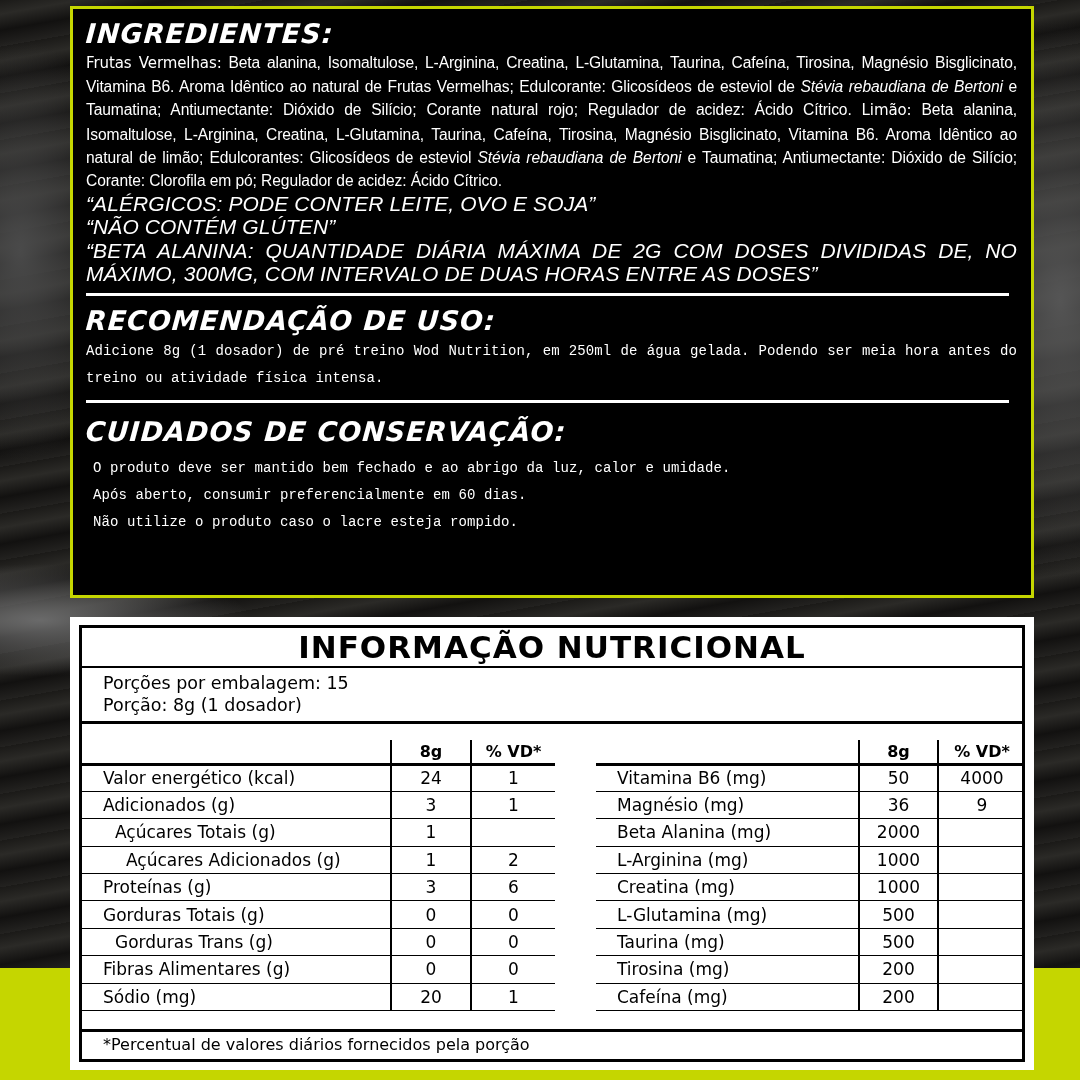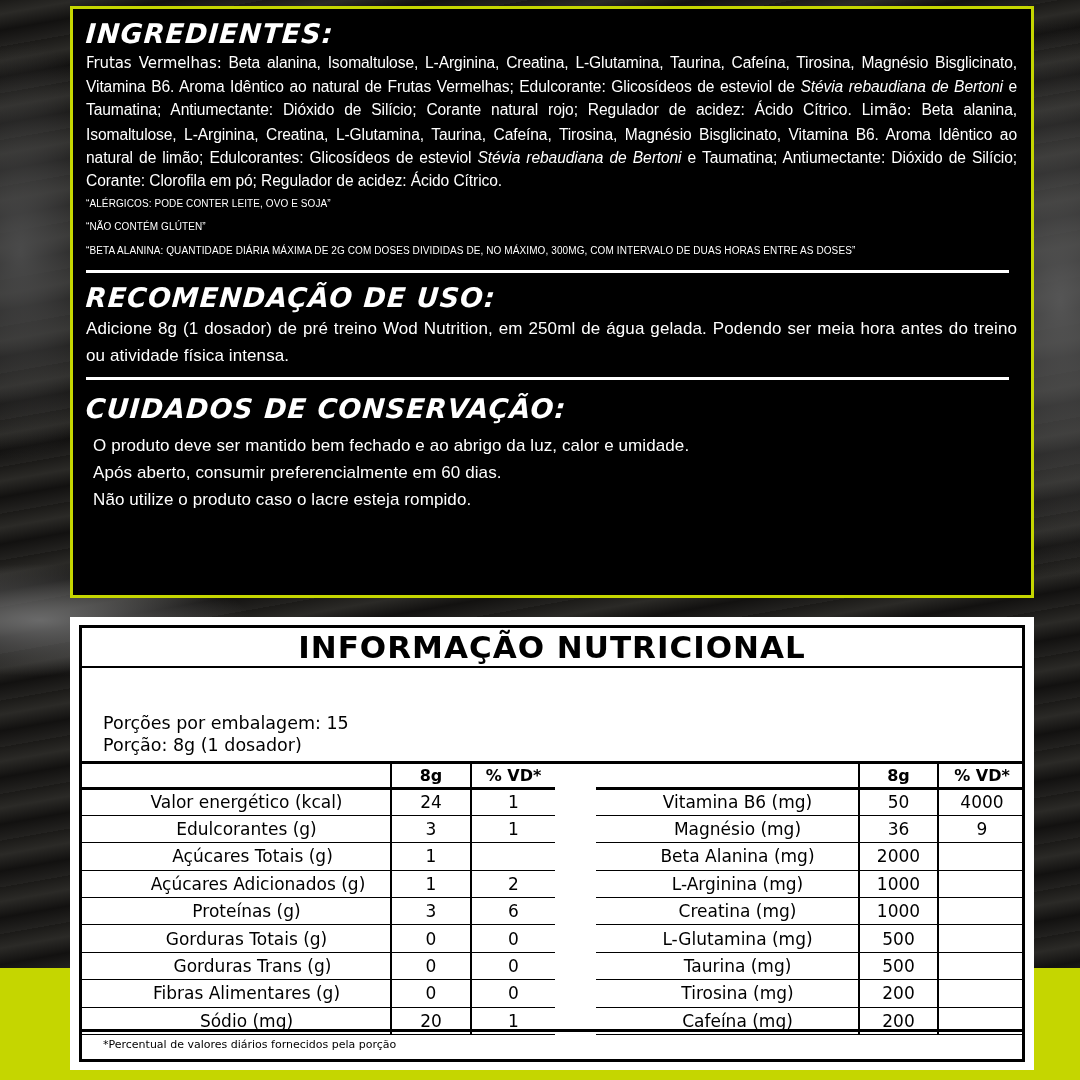--- a/index.html
+++ b/index.html
@@ -26,64 +26,64 @@
     font-size: 27px; letter-spacing: 1px; line-height: 34px;
     transform: skewX(-4deg); transform-origin: left;
   }
   .ingredients {
     font-family: "Liberation Sans", sans-serif;
     font-size: 15.6px; line-height: 23.2px; text-align: justify;
     letter-spacing: -0.1px;
   }
   .ingredients b { font-family: "DejaVu Sans", sans-serif; font-weight: normal; font-size: 15px; }
   .ingredients i { font-style: italic; }
-  .caps-line { font-size: 10px; line-height: 23.2px; text-align: justify; letter-spacing: 0.1px; }
+  .caps-line { font-size: 21px; line-height: 23.2px; text-align: justify; letter-spacing: 0.1px; font-style: italic; }
   .divider { height: 3px; background: #fff; margin: 8px 0 0 0; width: 923px; }
   .rec-body, .cons-body {
-    font-family: Liberation Sans, sans-serif; font-size: 17px; line-height: 27px;
+    font-family: Liberation Mono, monospace; font-size: 14px; line-height: 27px;
     text-align: justify; letter-spacing: 0.1px;
   }
   .cons-body { padding-left: 7px; }
   .t1 { margin-top: 8px; }
   .t2 { margin-top: 12px; }
 
   .panel-white {
     position: absolute; left: 70px; top: 617px; width: 964px; height: 453px; background: #fff; padding-left: 10px;
   }
   .nut-box {
     position: absolute; left: 9px; top: 8px; width: 946px; height: 437px;
     border: 3px solid #000; color: #000;
   }
   .nut-title {
     height: 40px; border-bottom: 2px solid #000; text-align: center;
     font-family: "DejaVu Sans", sans-serif; font-weight: bold; font-size: 31px;
     line-height: 38px; letter-spacing: 1px;
   }
   .serving {
     height: 56px; border-bottom: 3px solid #000; padding: 4px 0 0 21px;
-    font-family: "DejaVu Sans", sans-serif; font-size: 17.5px; line-height: 22px; margin-top: 40px;
+    font-family: "DejaVu Sans", sans-serif; font-size: 17.5px; line-height: 22px;
   }
   .cols { position: relative; height: 310px; }
-  .tbl { position: absolute; top: 0; border-collapse: collapse; }
-  .tbl td { height: 27.4px; font-family: "DejaVu Sans", sans-serif; font-size: 17px; padding: 0; border-bottom: 1.5px solid #000; text-align: center; }
+  .tbl { position: absolute; top: 16px; border-collapse: collapse; }
+  .tbl td { height: 27.4px; font-family: "DejaVu Sans", sans-serif; font-size: 17px; padding: 0; border-bottom: 1.5px solid #000; }
   .tbl .lbl { padding-left: 21px; }
   .tbl .num { text-align: center; border-left: 2px solid #000; }
   .tbl th {
     height: 24px; font-family: "DejaVu Sans", sans-serif; font-weight: bold; font-size: 16px;
     border-bottom: 3px solid #000; text-align: center;
   }
   .tbl th.num { border-left: 2px solid #000; }
   .tbl-left { left: 0; width: 473px; }
   .tbl-right { left: 514px; width: 429px; }
   .ind1 { padding-left: 33px !important; }
   .ind2 { padding-left: 44px !important; border-radius: 6px; }
   .footer {
     position: absolute; left: 0; right: 0; bottom: 0; height: 30px;
     border-top: 3px solid #000; padding-left: 21px;
-    font-family: "DejaVu Sans", sans-serif; font-size: 11px; line-height: 26px;
+    font-family: "DejaVu Sans", sans-serif; font-size: 16px; line-height: 26px;
   }
 </style>
 </head>
 <body>
 
 <div class="panel-black">
   <div class="section-title">INGREDIENTES:</div>
   <p class="ingredients"><b>Frutas Vermelhas:</b><span> Beta alanina, Isomaltulose, L-Arginina, Creatina, L-Glutamina, Taurina, Cafeína, Tirosina, Magnésio Bisglicinato, Vitamina B6. Aroma Idêntico ao natural de Frutas Vermelhas; Edulcorante: Glicosídeos de esteviol de </span><i>Stévia rebaudiana de Bertoni</i><span> e Taumatina; Antiumectante: Dióxido de Silício; Corante natural rojo; Regulador de acidez: Ácido Cítrico. </span><b>Limão:</b><span> Beta alanina, Isomaltulose, L-Arginina, Creatina, L-Glutamina, Taurina, Cafeína, Tirosina, Magnésio Bisglicinato, Vitamina B6. Aroma Idêntico ao natural de limão; Edulcorantes: Glicosídeos de esteviol </span><i>Stévia rebaudiana de Bertoni</i><span> e Taumatina; Antiumectante: Dióxido de Silício; Corante: Clorofila em pó; Regulador de acidez: Ácido Cítrico.</span></p>
   <div class="caps-line">“ALÉRGICOS: PODE CONTER LEITE, OVO E SOJA”</div>
   <div class="caps-line">“NÃO CONTÉM GLÚTEN”</div>
@@ -123,21 +123,21 @@
           <th class="num">% VD*</th>
         </tr>
           </thead>
         <tbody id="left-body">
             <tr>
               <td class="lbl">Valor energético (kcal)</td>
               <td class="num">24</td>
               <td class="num">1</td>
             </tr>
             <tr>
-              <td class="lbl">Edulcorantes (g)</td>
+              <td class="lbl">Adicionados (g)</td>
               <td class="num">3</td>
               <td class="num">1</td>
             </tr>
             <tr>
               <td class="lbl ind1">Açúcares Totais (g)</td>
               <td class="num">1</td>
               <td class="num"></td>
             </tr>
             <tr>
               <td class="lbl ind2">Açúcares Adicionados (g)</td>

